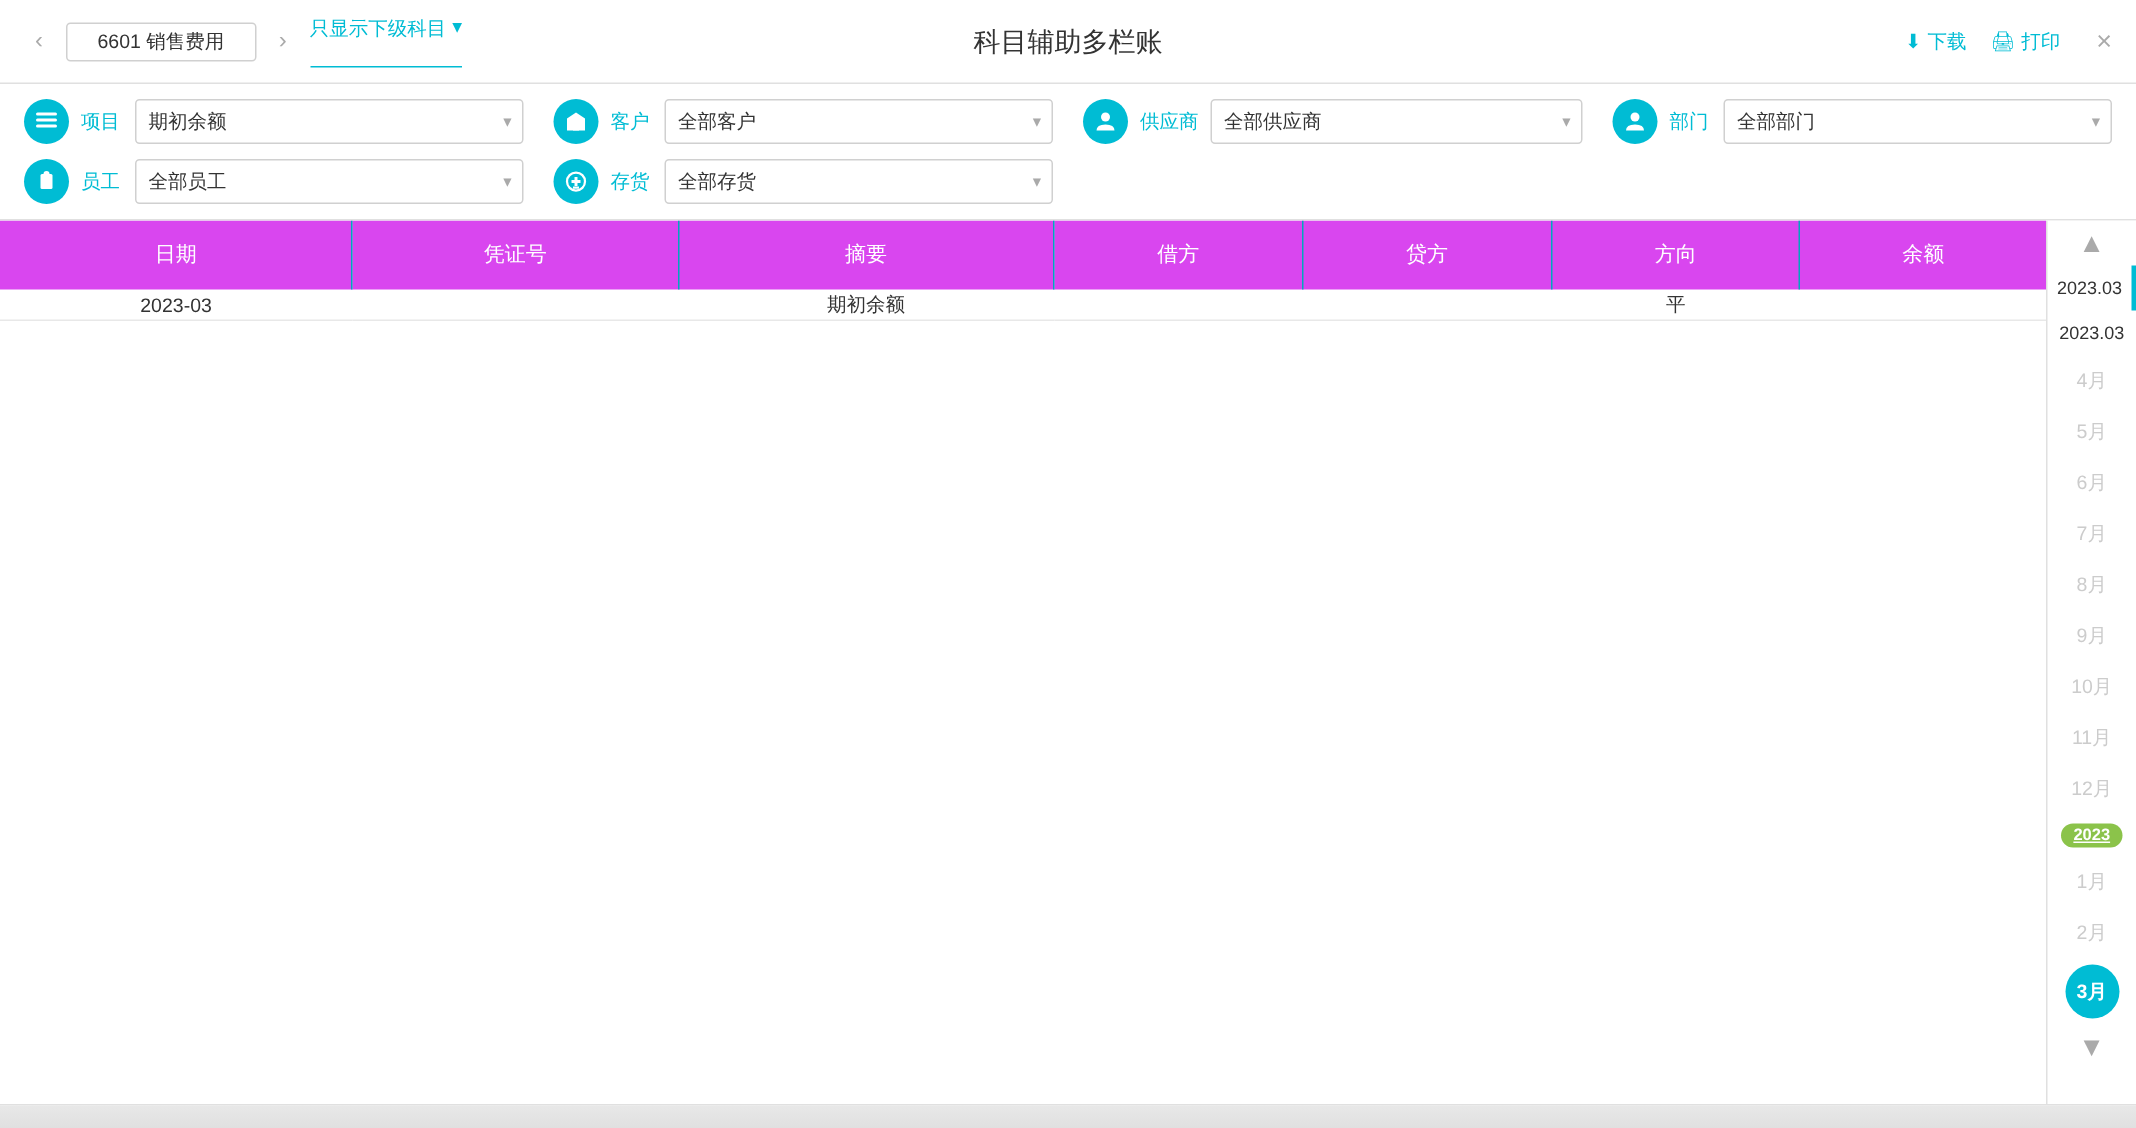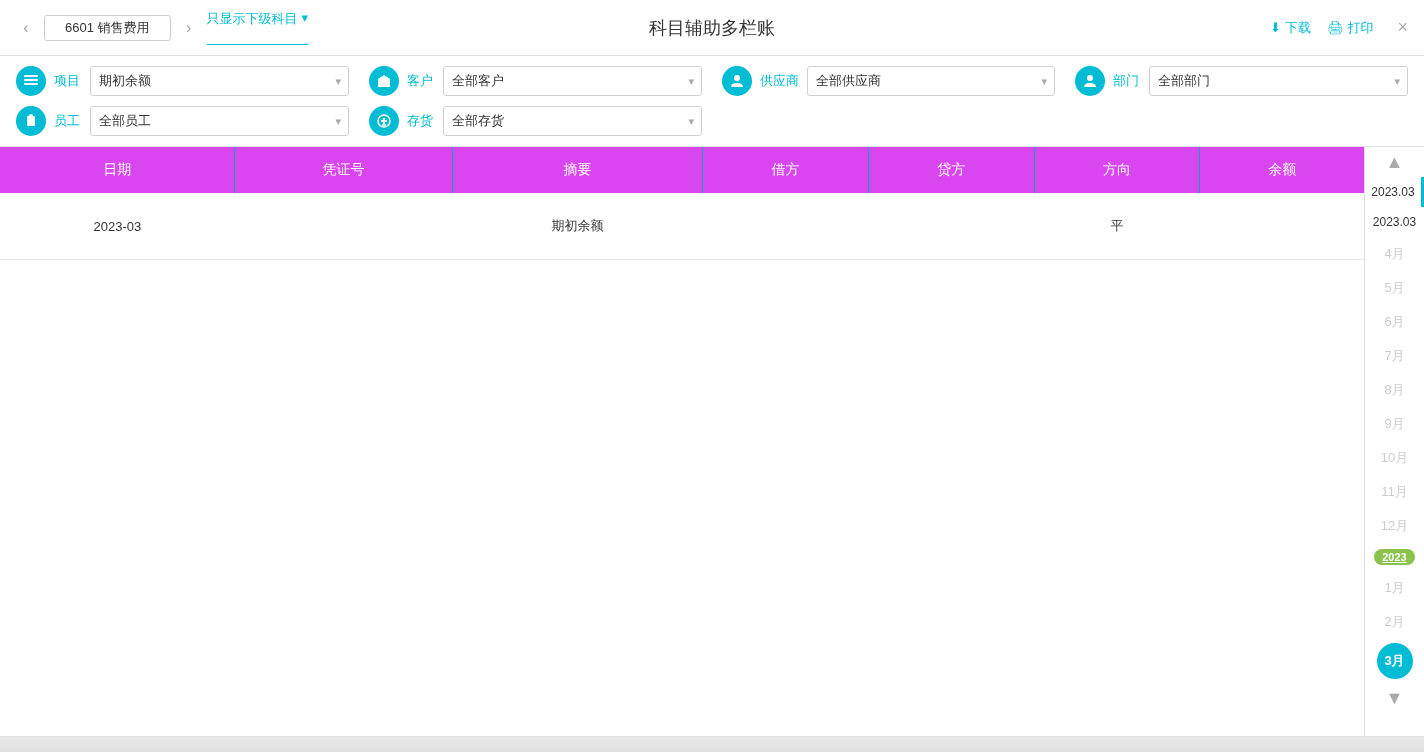--- a/index.html
+++ b/index.html
@@ -175,21 +175,21 @@
       text-align: center;
       border-right: 1px solid #00a8be;
     }
     .data-table thead th:last-child {
       border-right: none;
     }
     .data-table tbody tr {
       border-bottom: 1px solid #e8e8e8;
     }
     .data-table tbody td {
-      padding: 24px 8px;
+      padding: 1px 8px;
       font-size: 13px;
       color: #333;
       text-align: center;
     }
     
     .right-sidebar {
       width: 60px;
       background: #fff;
       border-left: 1px solid #e0e0e0;
       display: flex;

